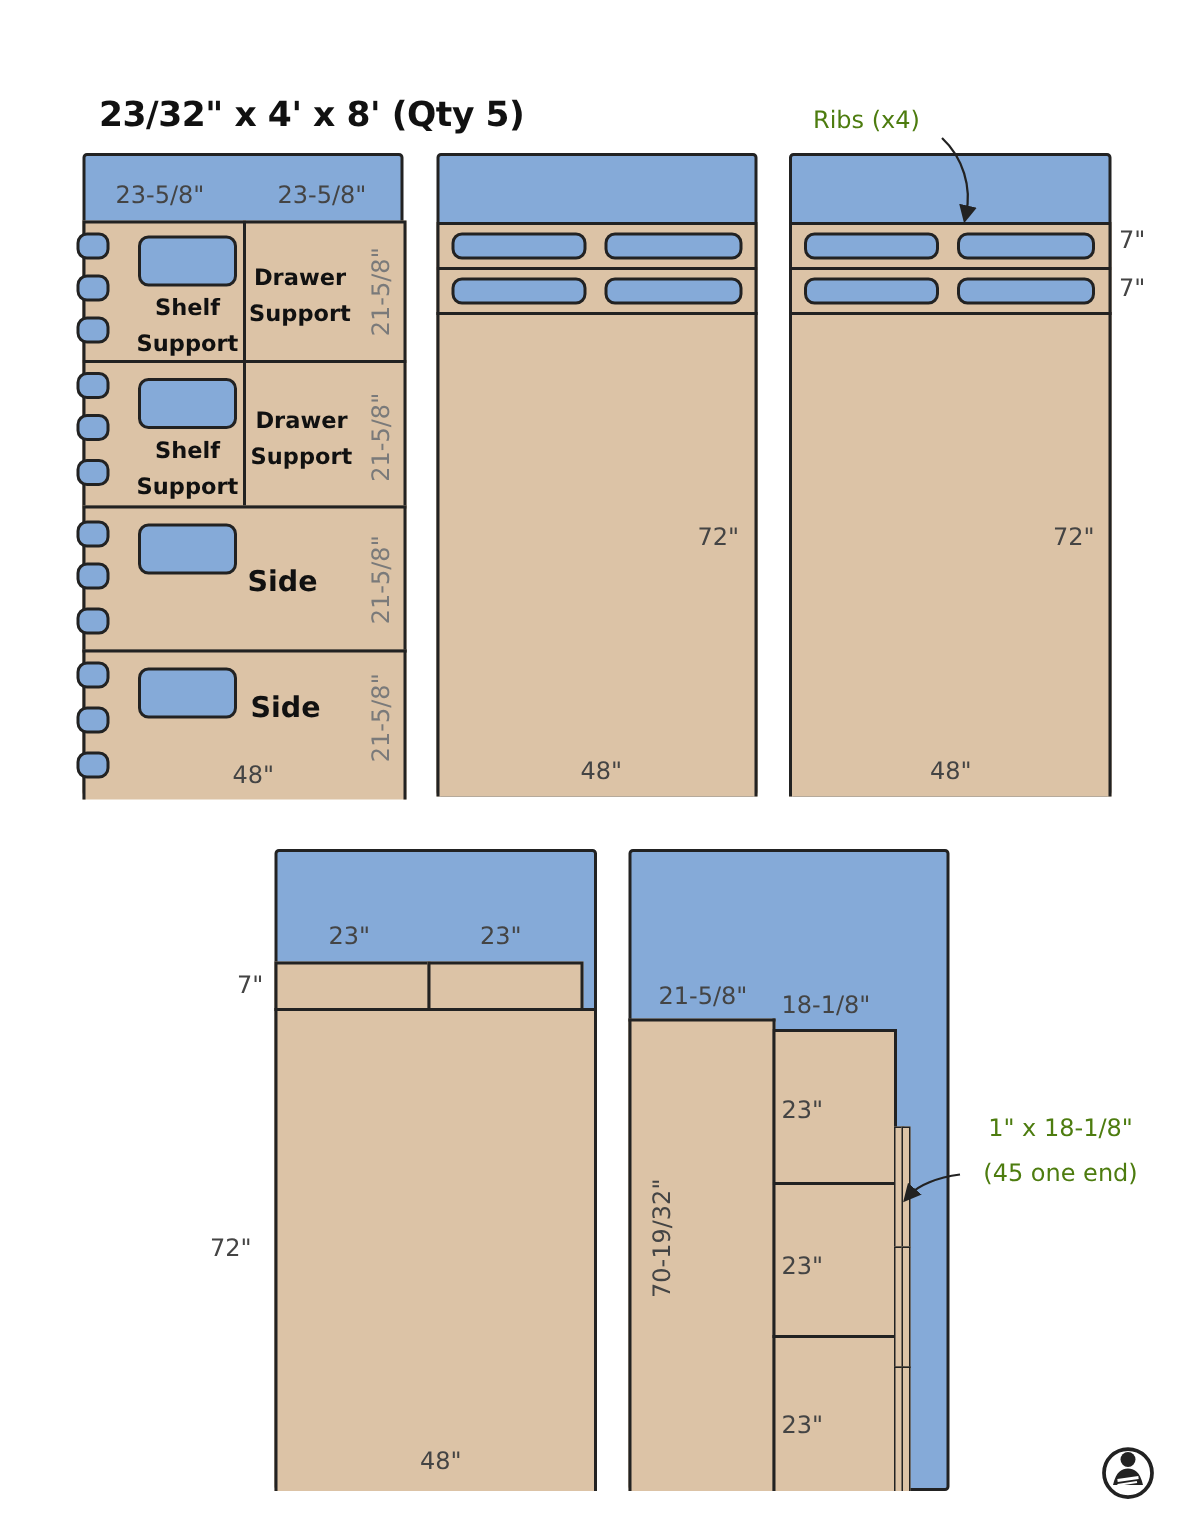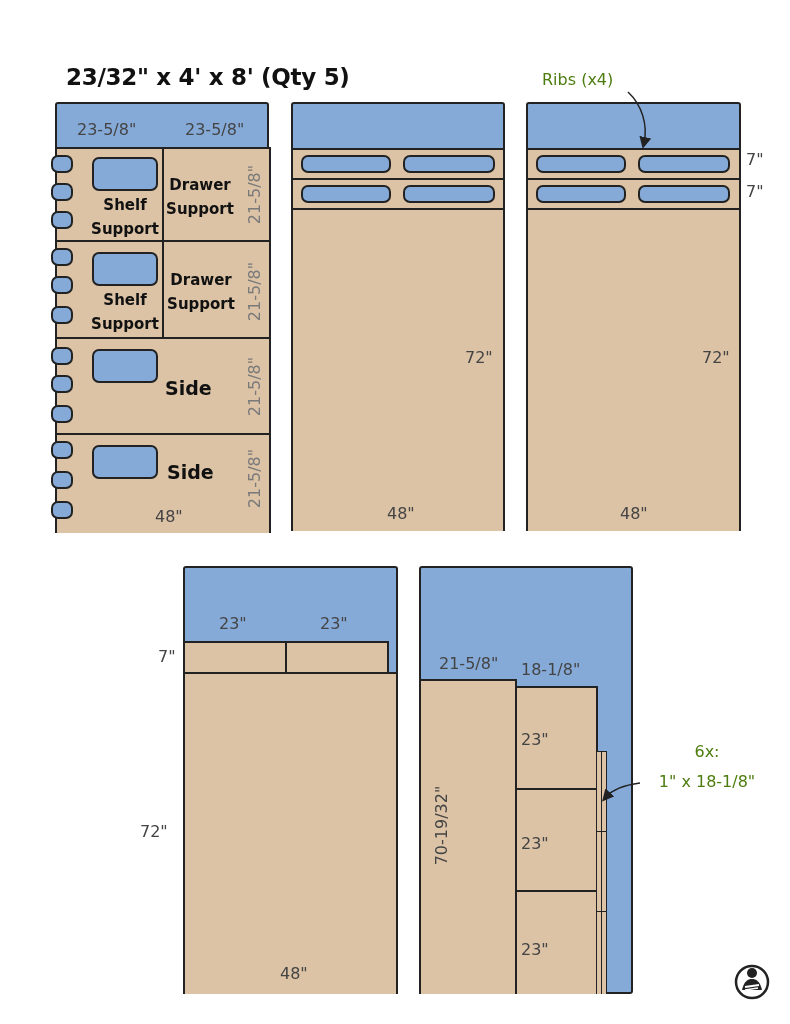--- a/index.html
+++ b/index.html
@@ -148,22 +148,22 @@
 
   <div class="abs wood" style="left:175px;top:183px;width:7px;height:81px;border-width:1.5px;"></div>
   <div class="abs wood" style="left:180px;top:183px;width:6px;height:81px;border-width:1.5px;"></div>
   <div class="abs wood" style="left:175px;top:263px;width:7px;height:81px;border-width:1.5px;"></div>
   <div class="abs wood" style="left:180px;top:263px;width:6px;height:81px;border-width:1.5px;"></div>
   <div class="abs wood" style="left:175px;top:343px;width:7px;height:83px;border-width:1.5px;border-bottom:none;"></div>
   <div class="abs wood" style="left:180px;top:343px;width:6px;height:83px;border-width:1.5px;border-bottom:none;"></div>
 </div>
 
 <div class="abs note" style="left:642px;top:737px;width:130px;line-height:30px;">
-  <div>6x:</div>
   <div>1" x 18-1/8"</div>
+  <div>(45 one end)</div>
 </div>
 
 <svg width="790" height="1024">
   <defs>
     <marker id="ah" markerWidth="8" markerHeight="8" refX="4" refY="4" orient="auto">
       <path d="M0,0 L8,4 L0,8 Z" fill="#222"></path>
     </marker>
   </defs>
   <path d="M628,92 C642,105 648,125 644,143" stroke="#222" stroke-width="1.5" fill="none" marker-end="url(#ah)"></path>
   <path d="M640,783 C625,785 612,790 606,797" stroke="#222" stroke-width="1.5" fill="none" marker-end="url(#ah)"></path>

